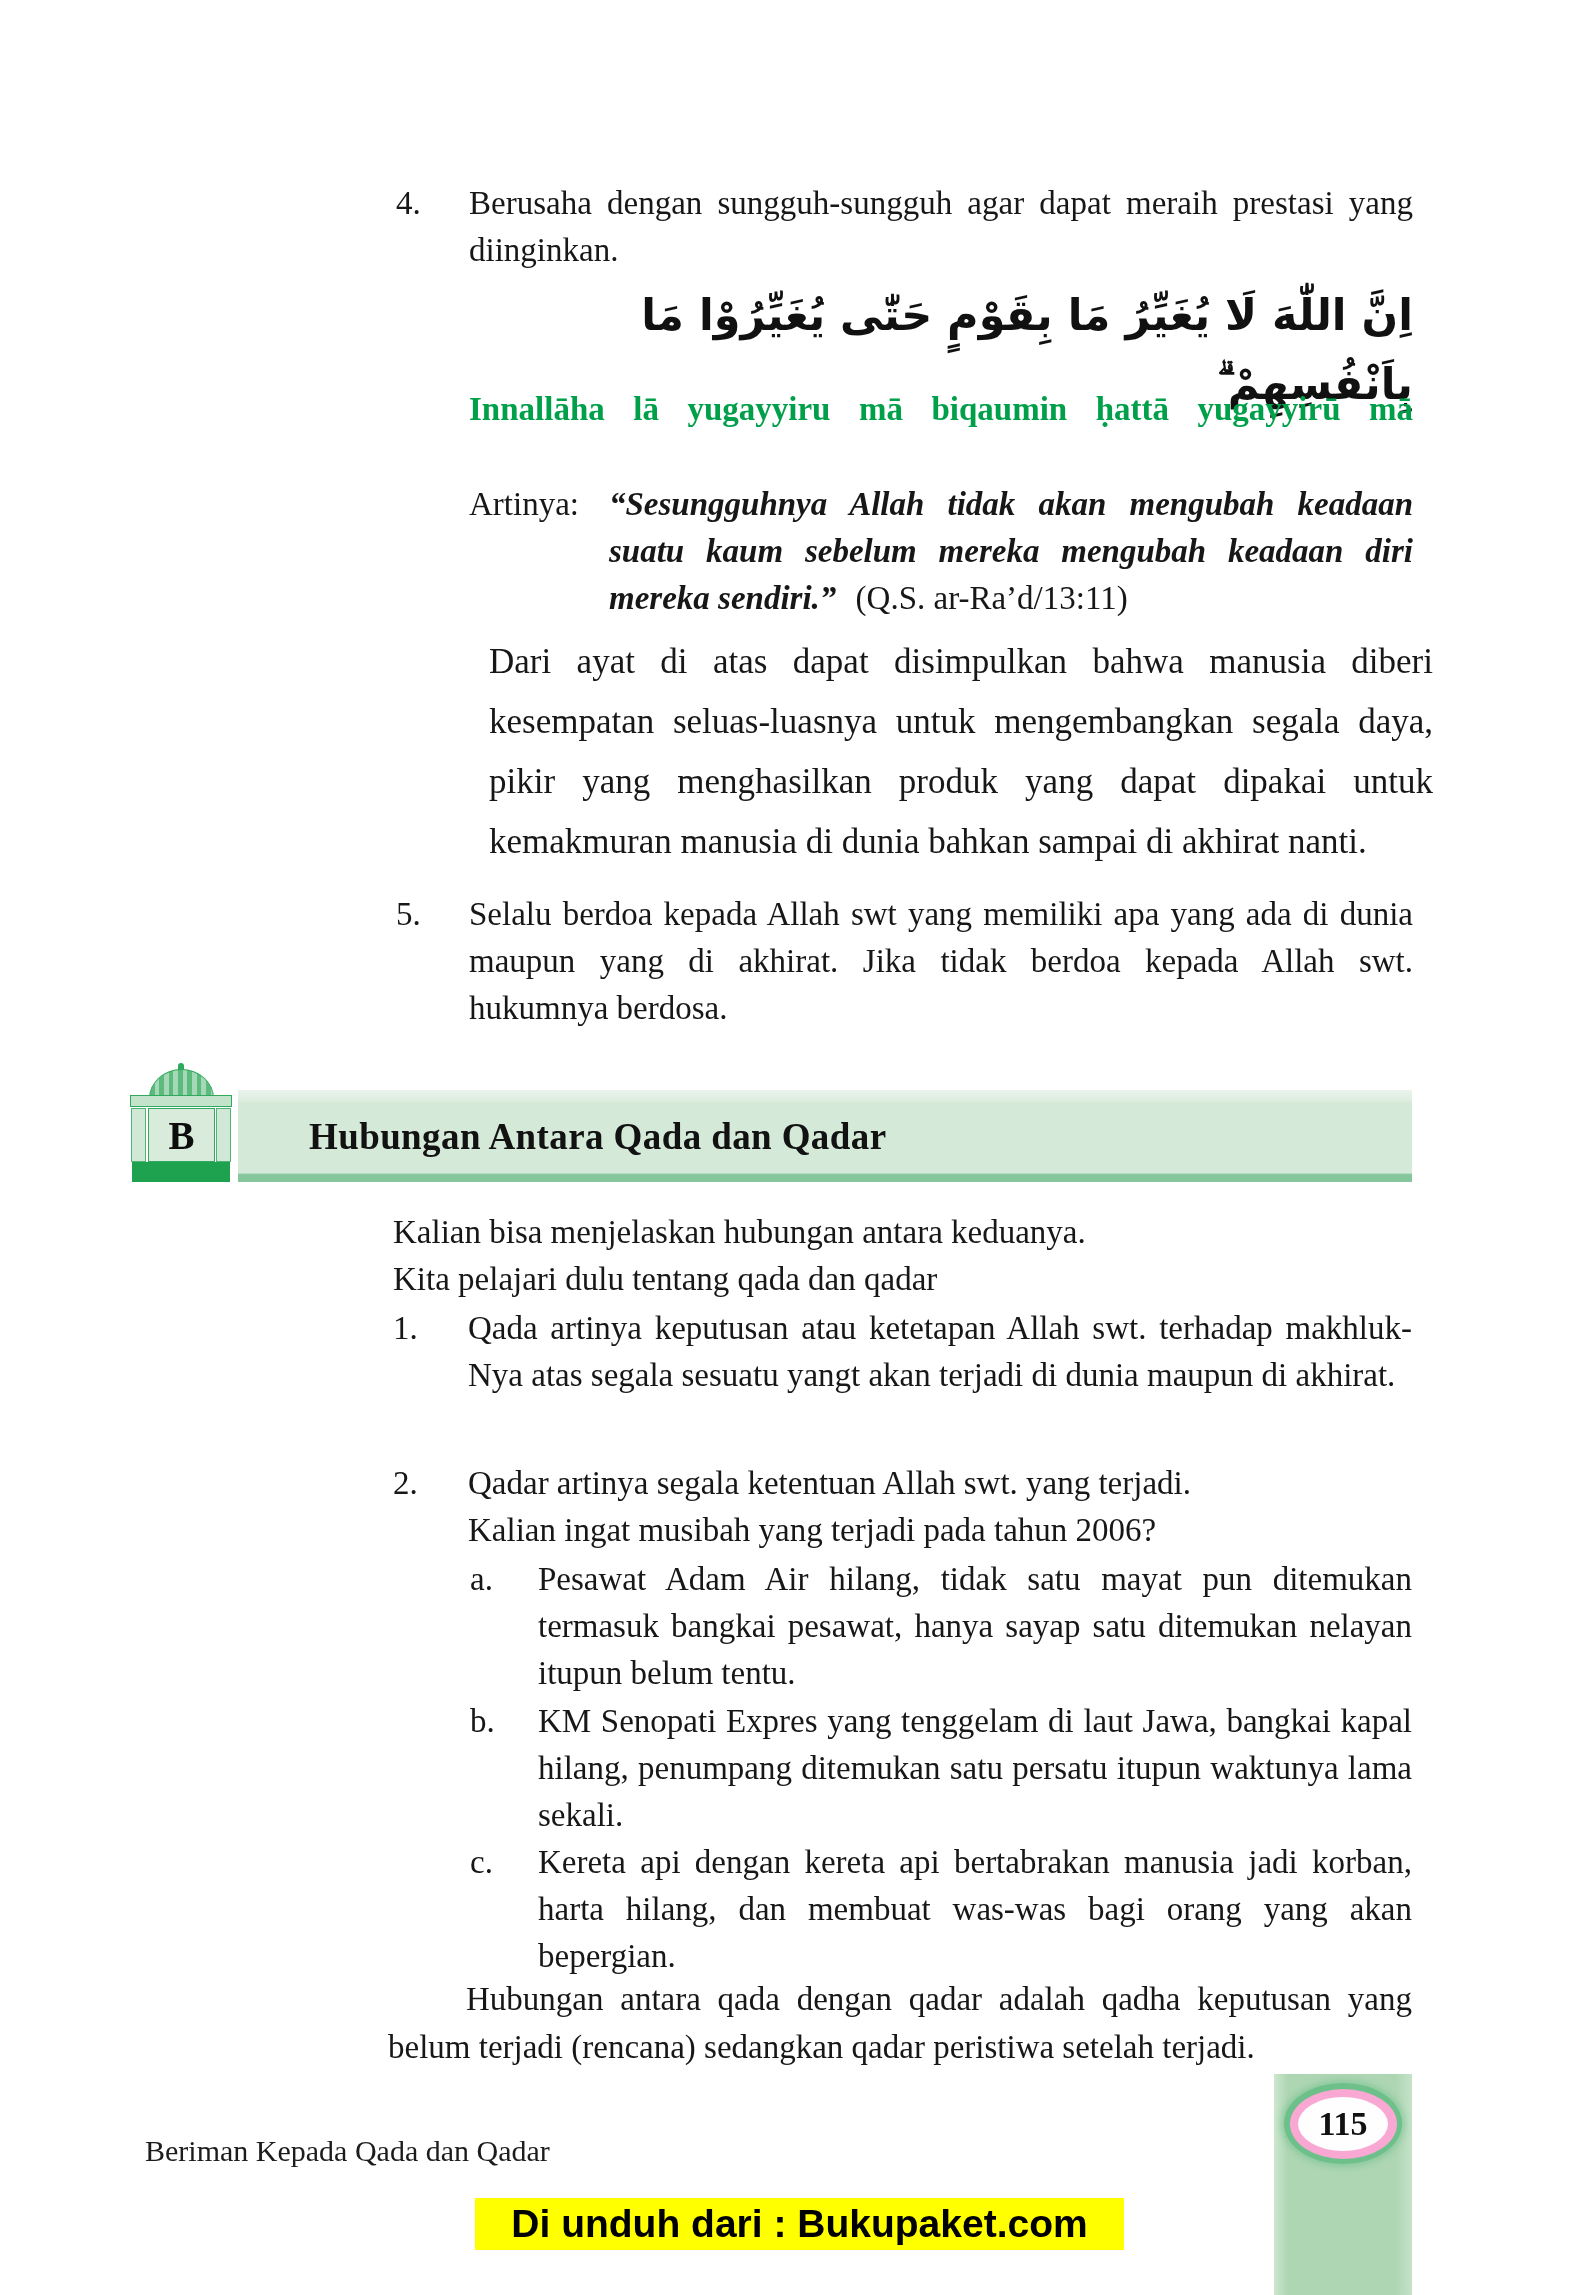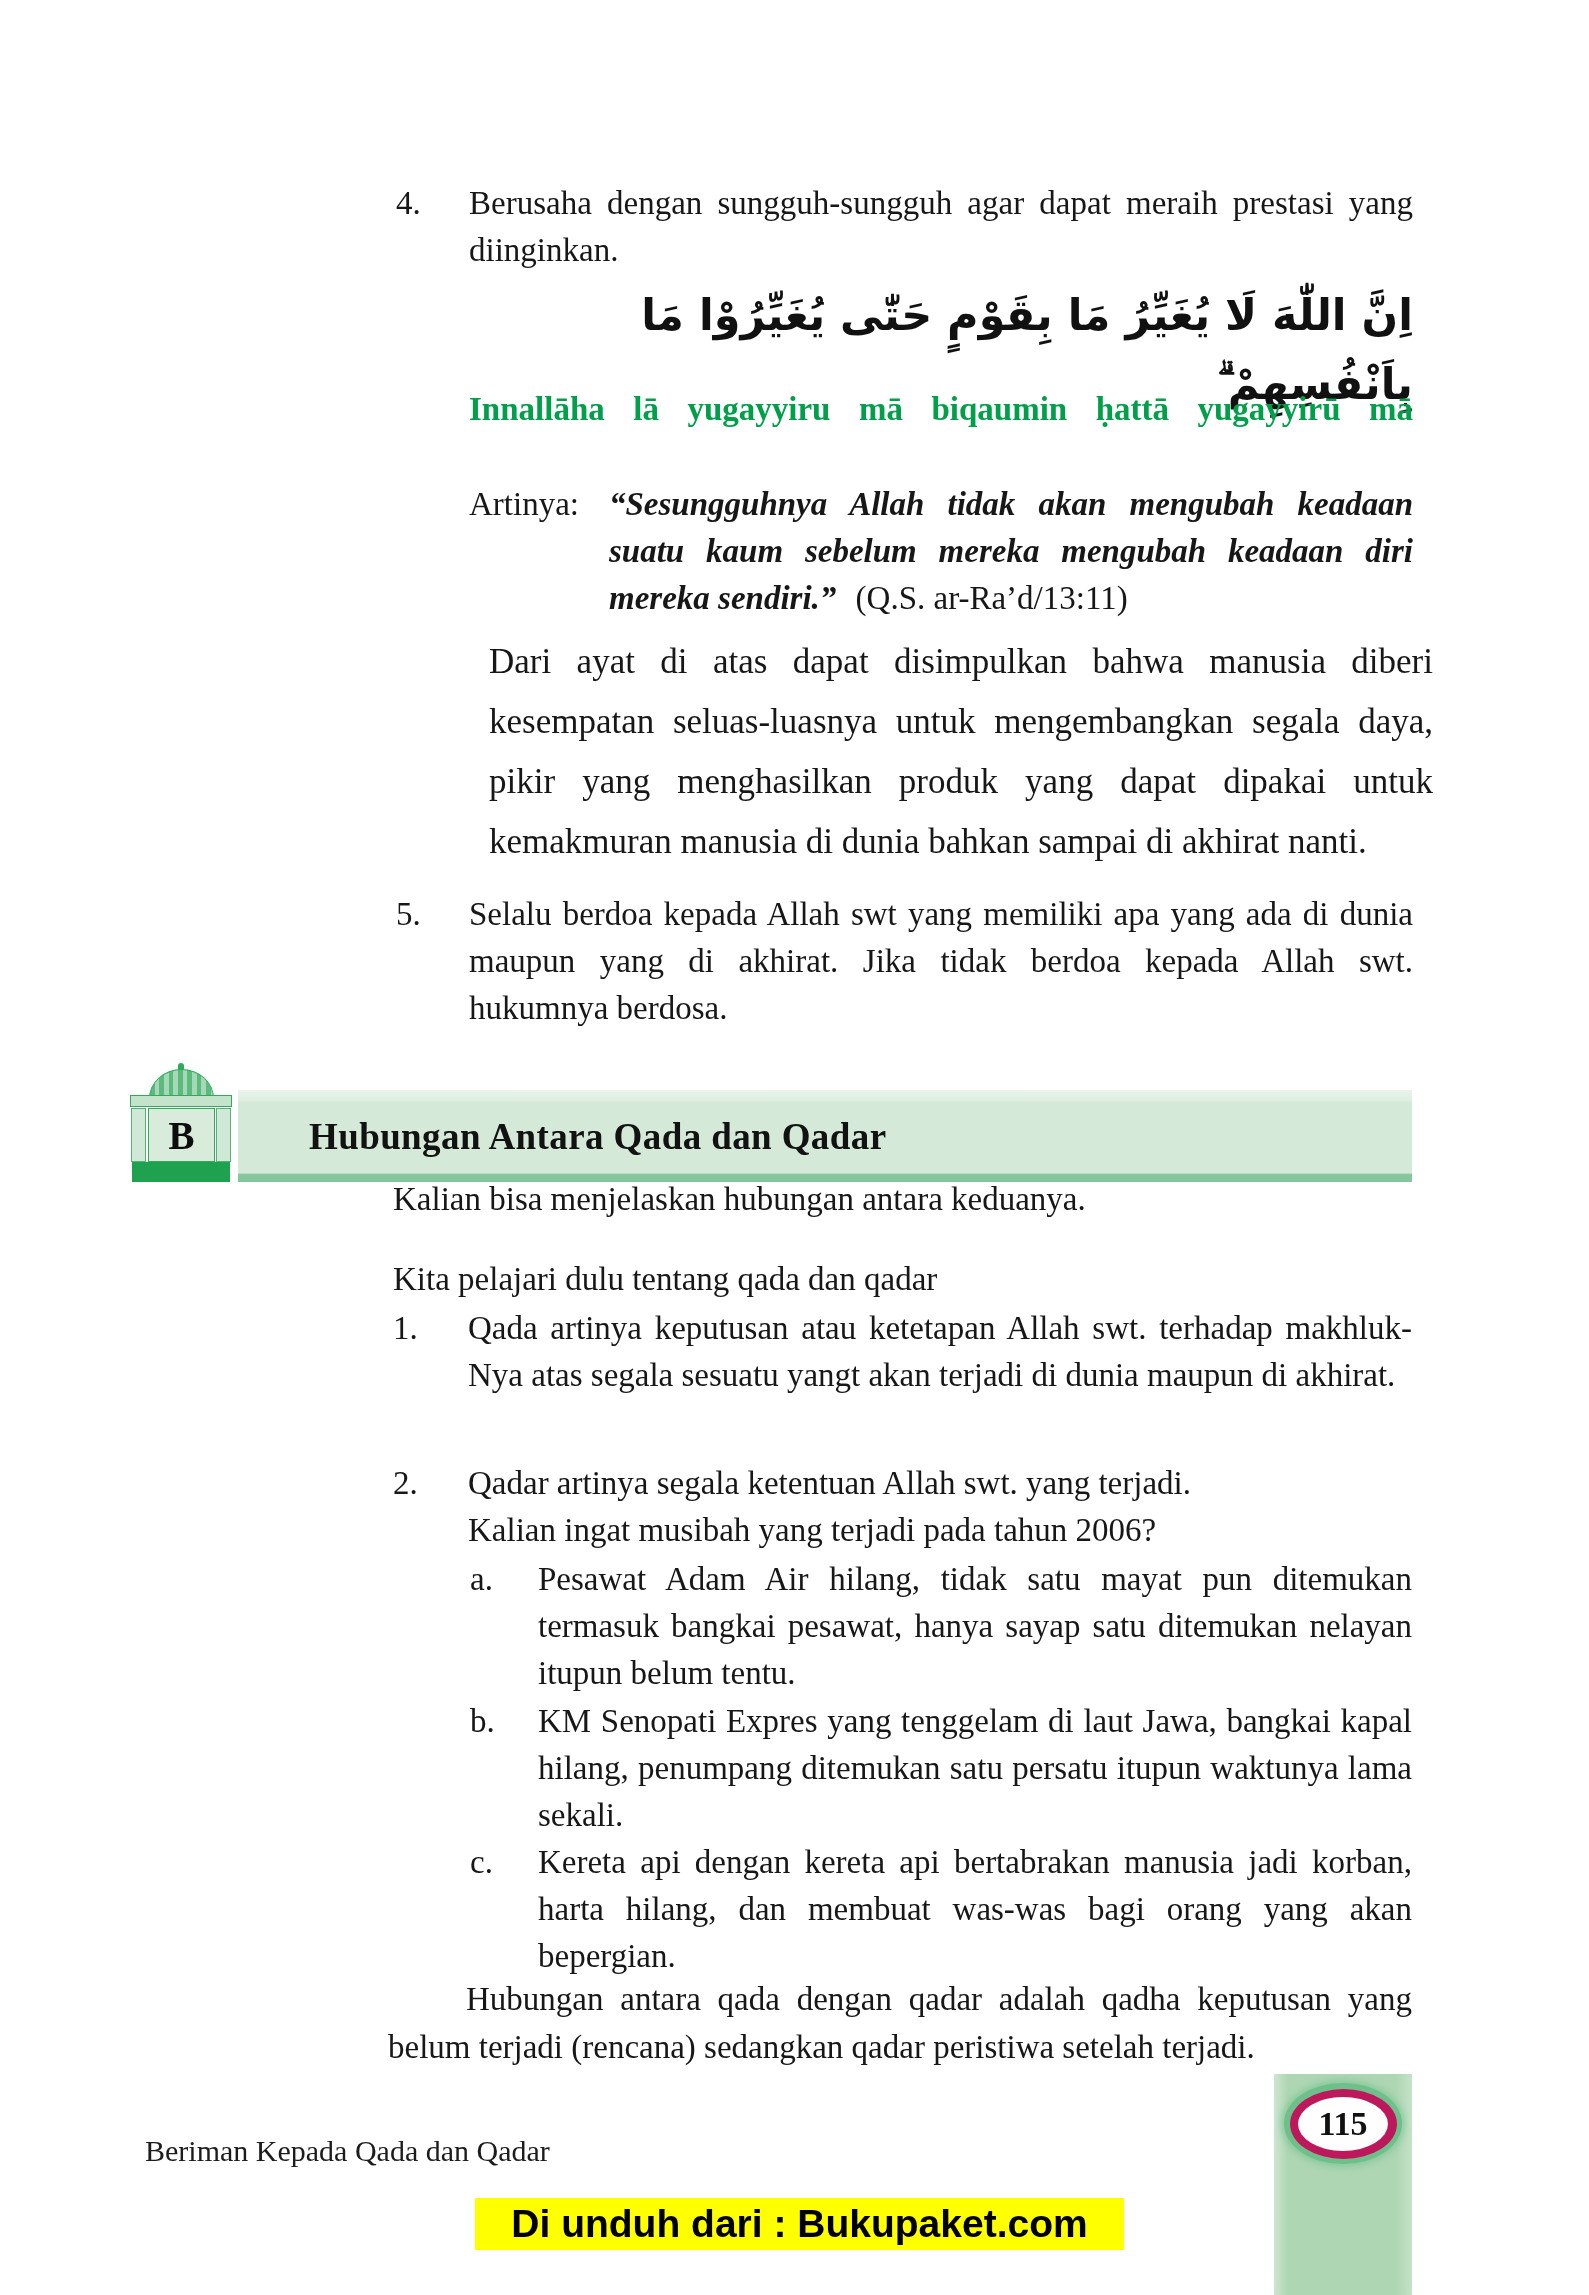--- a/index.html
+++ b/index.html
@@ -54,21 +54,21 @@
   
   .chapter{font-size:30px;color:#1c1c1c;}
   .dl-bar{background:#ffff00;display:flex;align-items:center;justify-content:center;}
   .dl-text{font-family:"Liberation Sans",sans-serif;font-weight:bold;font-size:39px;color:#000;}
   .sidebar{background:linear-gradient(90deg,#cde7cf 0%,#aed6b3 10%,#aed6b3 88%,#c5e2c8 100%);}
   .badge-outer{
     width:118px;height:81px;border-radius:50%;
     background:#6ec08b;display:flex;align-items:center;justify-content:center;
     box-shadow:0 0 6.2px 3.1px rgba(110,192,139,.55);
   }
-  .badge-mid{width:107px;height:70px;border-radius:50%;background:#be185d;
+  .badge-mid{width:107px;height:70px;border-radius:50%;background:#f9a8d4;
     display:flex;align-items:center;justify-content:center;}
   .badge-inner{width:90px;height:54px;border-radius:50%;background:#fdfefd;
     display:flex;align-items:center;justify-content:center;}
   .badge-num{font-size:34px;font-weight:bold;color:#111;}
 </style>
 </head>
 <body>
 
 <div class="abs li-row" style="left:396px;top:180px;width:1017px;">
   <div class="li-num">4.</div>
@@ -105,21 +105,21 @@
   <div class="m-dome"></div>
   <div class="m-cornice"></div>
   <div class="m-col-l"></div>
   <div class="m-col-r"></div>
   <div class="m-panel">
     <span class="m-letter">B</span>
   </div>
   <div class="m-base"></div>
 </div>
 
-<div class="abs line" style="left:393px;top:1176px;width:1024px;">Kalian bisa menjelaskan hubungan antara keduanya.</div>
+<div class="abs line" style="left:393px;top:1209px;width:1024px;">Kalian bisa menjelaskan hubungan antara keduanya.</div>
 <div class="abs line" style="left:393px;top:1256px;width:1024px;">Kita pelajari dulu tentang qada dan qadar</div>
 
 <div class="abs li-row" style="left:393px;top:1305px;width:1019px;">
   <div class="li-num" style="flex-basis:75px;width:75px;">1.</div>
   <div class="li-txt">Qada artinya keputusan atau ketetapan Allah swt. terhadap makhluk-Nya atas segala sesuatu yangt akan terjadi di dunia maupun di akhirat.</div>
 </div>
 
 <div class="abs li-row" style="left:393px;top:1460px;width:1019px;">
   <div class="li-num" style="flex-basis:75px;width:75px;">2.</div>
   <div class="li-txt" style="text-align:left;">

